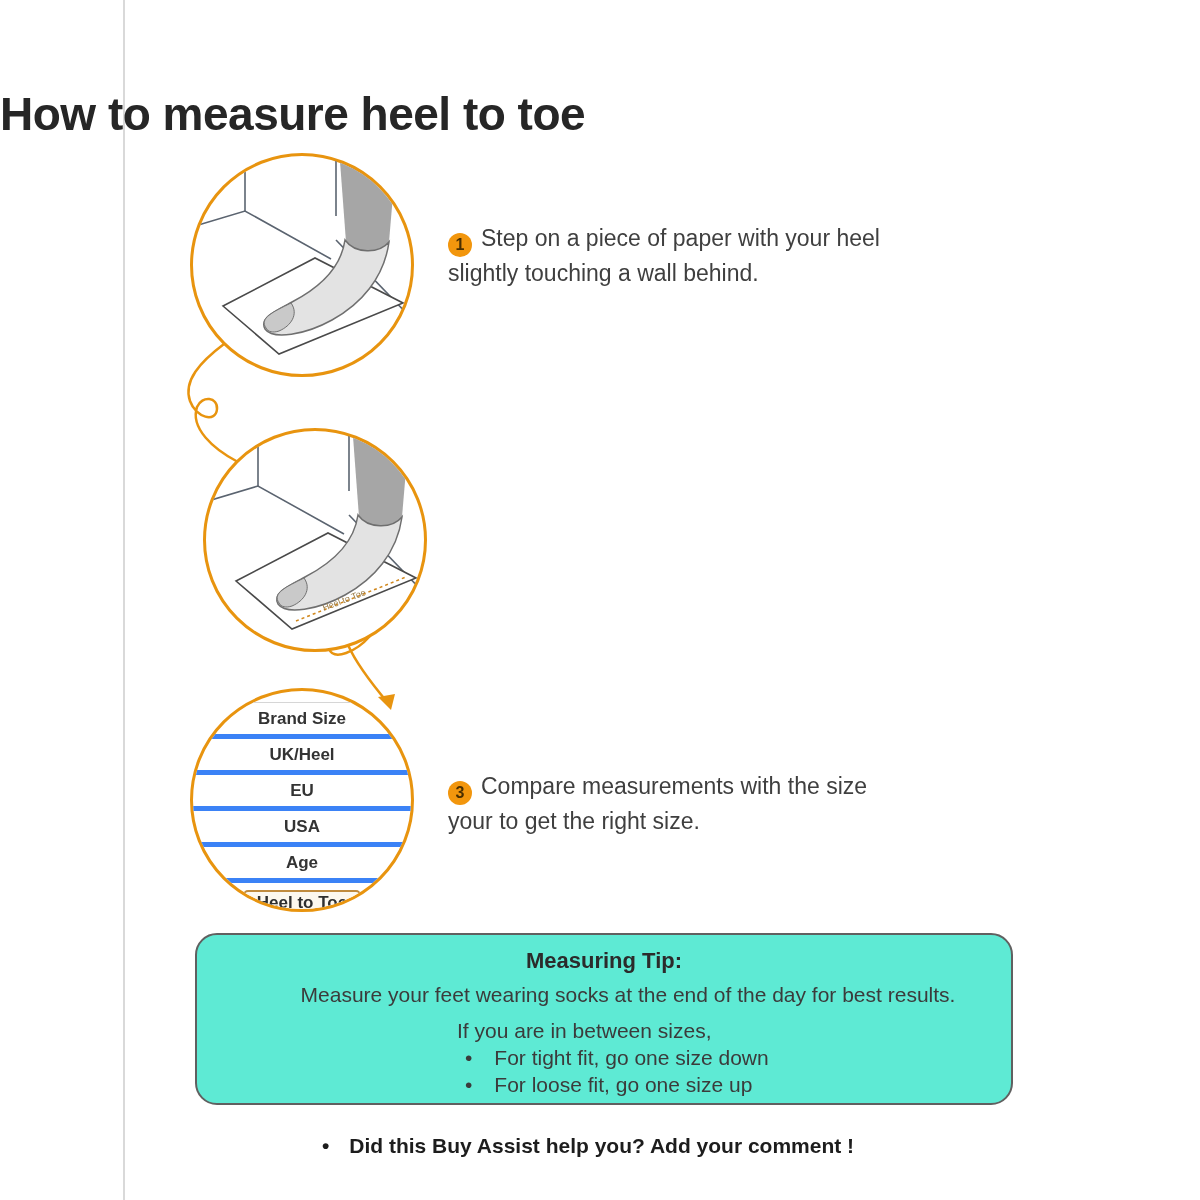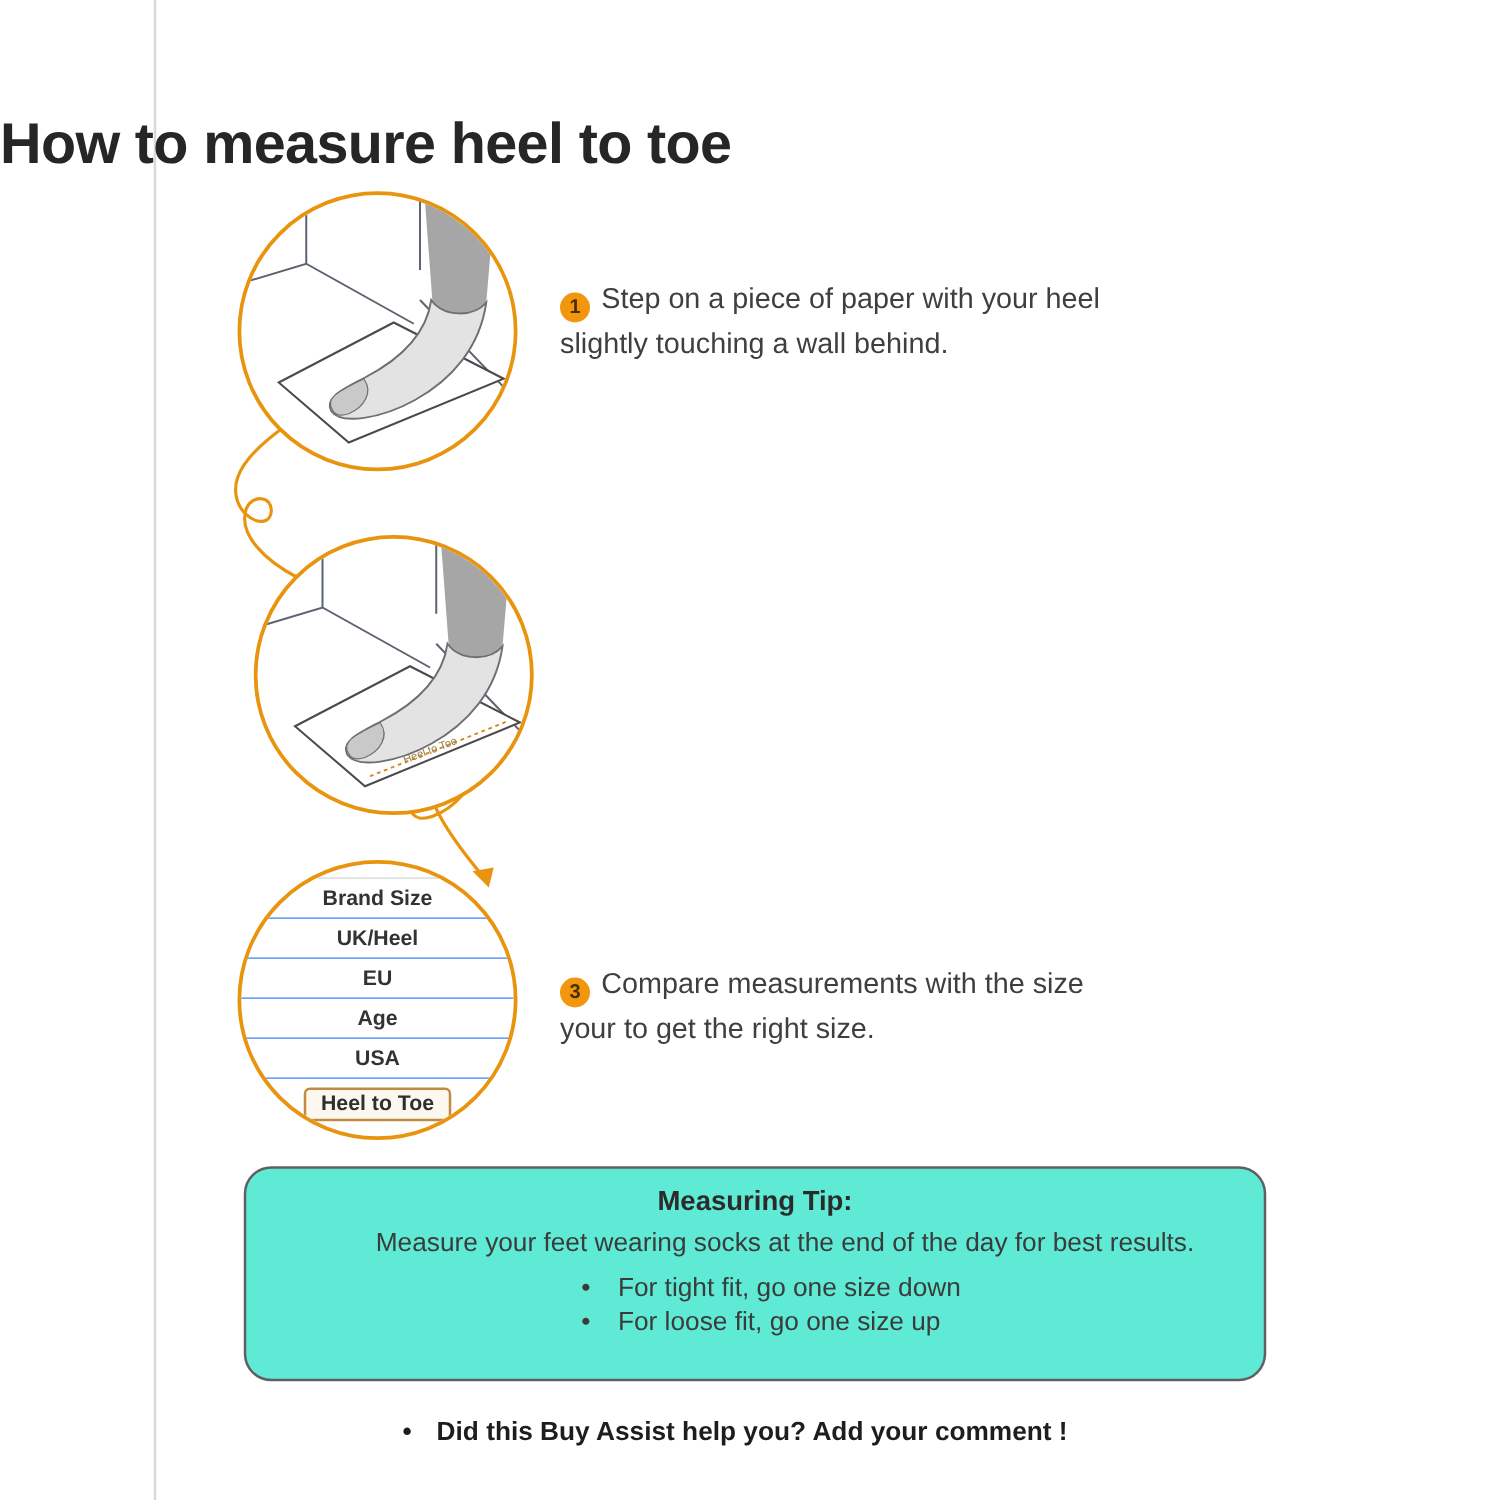--- a/index.html
+++ b/index.html
@@ -27,21 +27,21 @@
   #step2{left:448px;top:484px;width:596px;}
   #step3{left:448px;top:770px;width:452px;}
   .badge{
     display:inline-flex;width:24px;height:24px;border-radius:50%;
     background:#F2960D;color:#4a2f00;font-weight:bold;font-size:16px;
     align-items:center;justify-content:center;vertical-align:-4px;margin-right:9px;
   }
   .chart-rows{margin-top:11px;border-top:1px solid #d6d6d6;}
   .chart-row{
     height:31px;display:flex;align-items:center;justify-content:center;
-    font-size:17px;font-weight:bold;color:#333;border-bottom:1px solid #3b82f6;
+    font-size:17px;font-weight:bold;color:#333;border-bottom:5px solid #3b82f6;
   }
   .chip-row{height:40px;display:flex;align-items:center;justify-content:center;}
   .chip{
     display:inline-block;border:2px solid #c08b3e;border-radius:5px;
     padding:1px 12px 2px;font-weight:bold;font-size:17px;color:#2f2f2f;background:#fcf8ef;
   }
   .connectors{position:absolute;left:0;top:0;width:1200px;height:1200px;pointer-events:none;}
   .tipbox{
     position:absolute;left:195px;top:933px;width:818px;height:172px;box-sizing:border-box;
     border:2px solid #606060;border-radius:22px;background:#5eead4;color:#3b3b3b;
@@ -106,41 +106,42 @@
       <line class="measure-line" x1="90" y1="190" x2="200" y2="146"></line>
       <text class="measure-label" x="118" y="180" transform="rotate(-21 118 180)">Heel to Toe</text>
     </svg>
   </div>
 
   <div class="circle" id="circle3">
     <div class="chart-rows">
       <div class="chart-row">Brand Size</div>
       <div class="chart-row">UK/Heel</div>
       <div class="chart-row">EU</div>
+      <div class="chart-row">USA</div>
       <div class="chart-row">Age</div>
-      <div class="chart-row">USA</div>
       <div class="chip-row">
         <span class="chip">Heel to Toe</span>
       </div>
     </div>
   </div>
 
   <div class="step" id="step1">
     <span class="badge">1</span><span>Step on a piece of paper with your heel slightly touching a wall behind.</span>
   </div>
 
 
   <div class="step" id="step3">
     <span class="badge">3</span><span>Compare measurements with the size your to get the right size.</span>
   </div>
 
   <div class="tipbox">
     <div class="tip-title">Measuring Tip:</div>
     <div class="tip-line">Measure your feet wearing socks at the end of the day for best results.</div>
     <div class="tip-sub">
+      <div>If you are in between sizes,</div>
       <div class="tip-bullet">
         <span class="dot">•</span>
         <span>For tight fit, go one size down</span>
       </div>
       <div class="tip-bullet">
         <span class="dot">•</span>
         <span>For loose fit, go one size up</span>
       </div>
     </div>
   </div>

